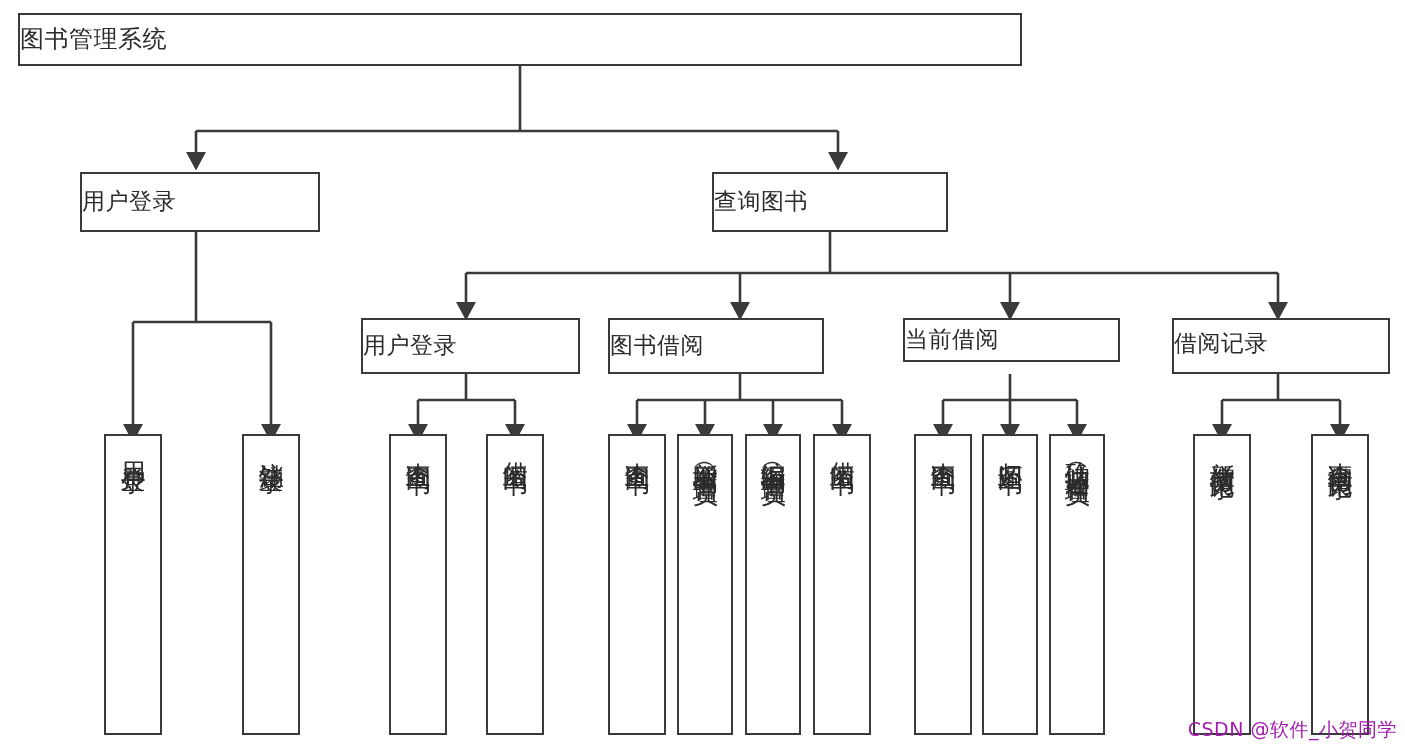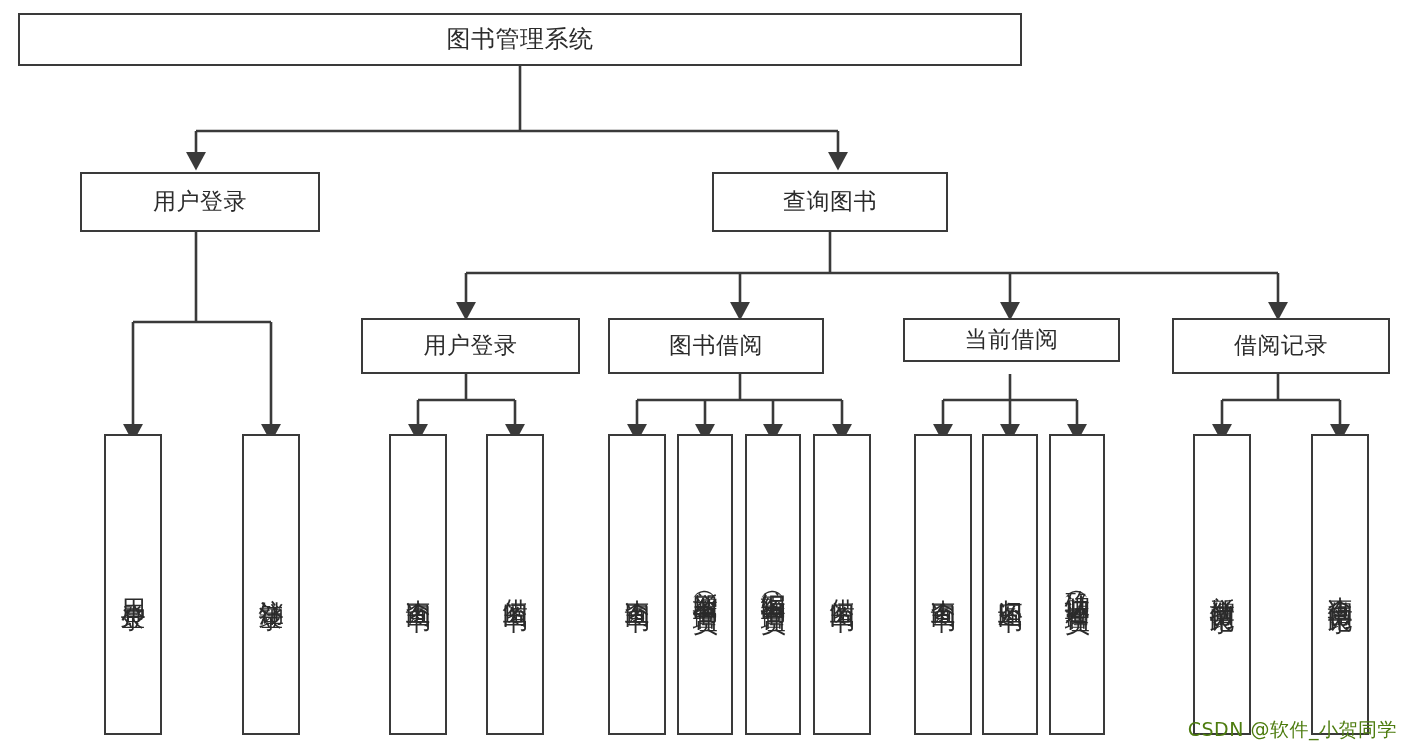--- a/index.html
+++ b/index.html
@@ -26,21 +26,21 @@
     height: 747px;
     pointer-events: none;
   }
   .node {
     position: absolute;
     box-sizing: border-box;
     background: #ffffff;
     border: 2px solid #3a3a3a;
     display: flex;
     align-items: center;
-    justify-content: center;
+    justify-content: flex-start;
     color: #2b2b2b;
   }
   .node.horiz {
     font-size: 23px;
     letter-spacing: 0.5px;
     line-height: 1.1;
   }
   .node.root-node {
     font-size: 24px;
   }
@@ -60,21 +60,21 @@
   }
   .node-label {
     display: block;
     white-space: nowrap;
   }
   #watermark {
     position: absolute;
     right: 8px;
     bottom: 4px;
     font-size: 19px;
-    color: #4d7c0f;
+    color: #a21caf;
     letter-spacing: 0.5px;
     white-space: nowrap;
     font-family: "DejaVu Sans", "Liberation Sans", sans-serif;
   }
 </style>
 </head>
 <body>
 
 <div id="diagram-root">
 
@@ -141,21 +141,21 @@
 
   <div class="node horiz" style="left:361px; top:318px; width:219px; height:56px;">
     <span class="node-label">用户登录</span>
   </div>
   <div class="node horiz" style="left:608px; top:318px; width:216px; height:56px;">
     <span class="node-label">图书借阅</span>
   </div>
   <div class="node horiz" style="left:903px; top:318px; width:217px; height:44px;">
     <span class="node-label">当前借阅</span>
   </div>
-  <div class="node horiz" style="left:1172px; top:318px; width:218px; height:56px;">
+  <div class="node horiz" style="left:1172px; top:318px; width:218px; height:56px;font-family:Liberation Mono, monospace;">
     <span class="node-label">借阅记录</span>
   </div>
 
   <div class="node vert" style="left:104px; top:434px; width:58px; height:301px;">
     <span class="vlabel">用户登录</span>
   </div>
   <div class="node vert" style="left:242px; top:434px; width:58px; height:301px;">
     <span class="vlabel">注销登录</span>
   </div>
 

